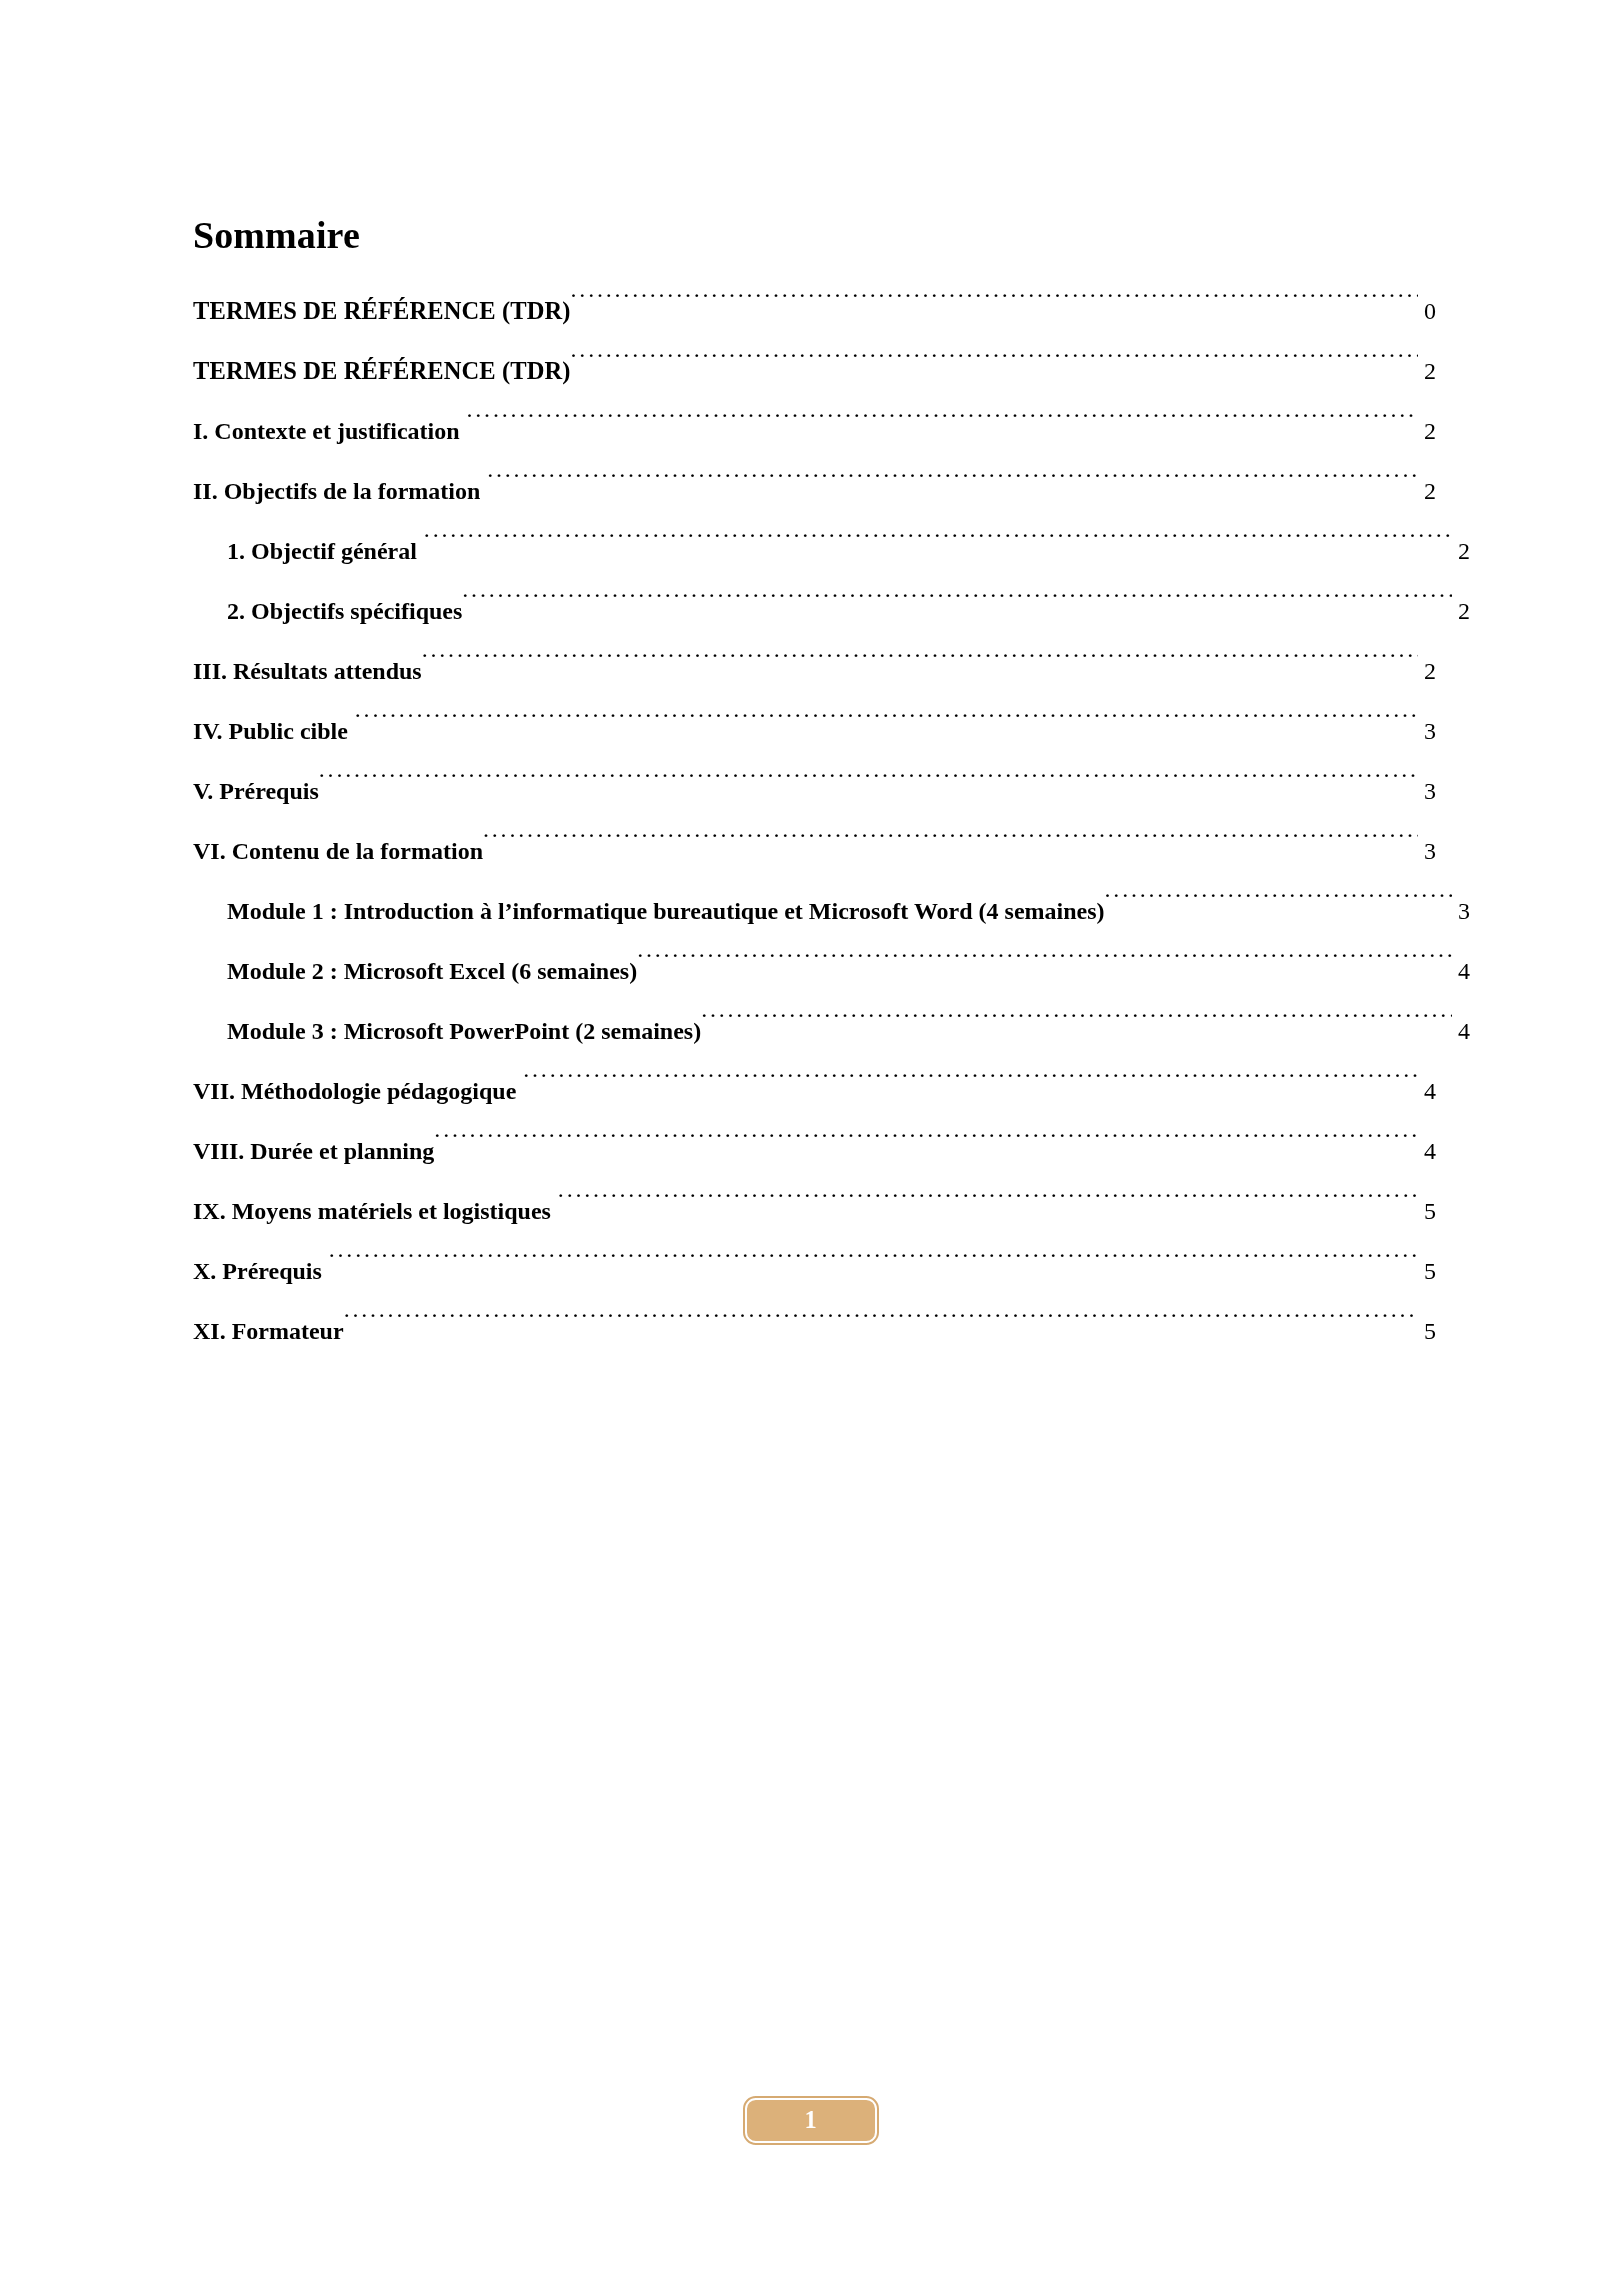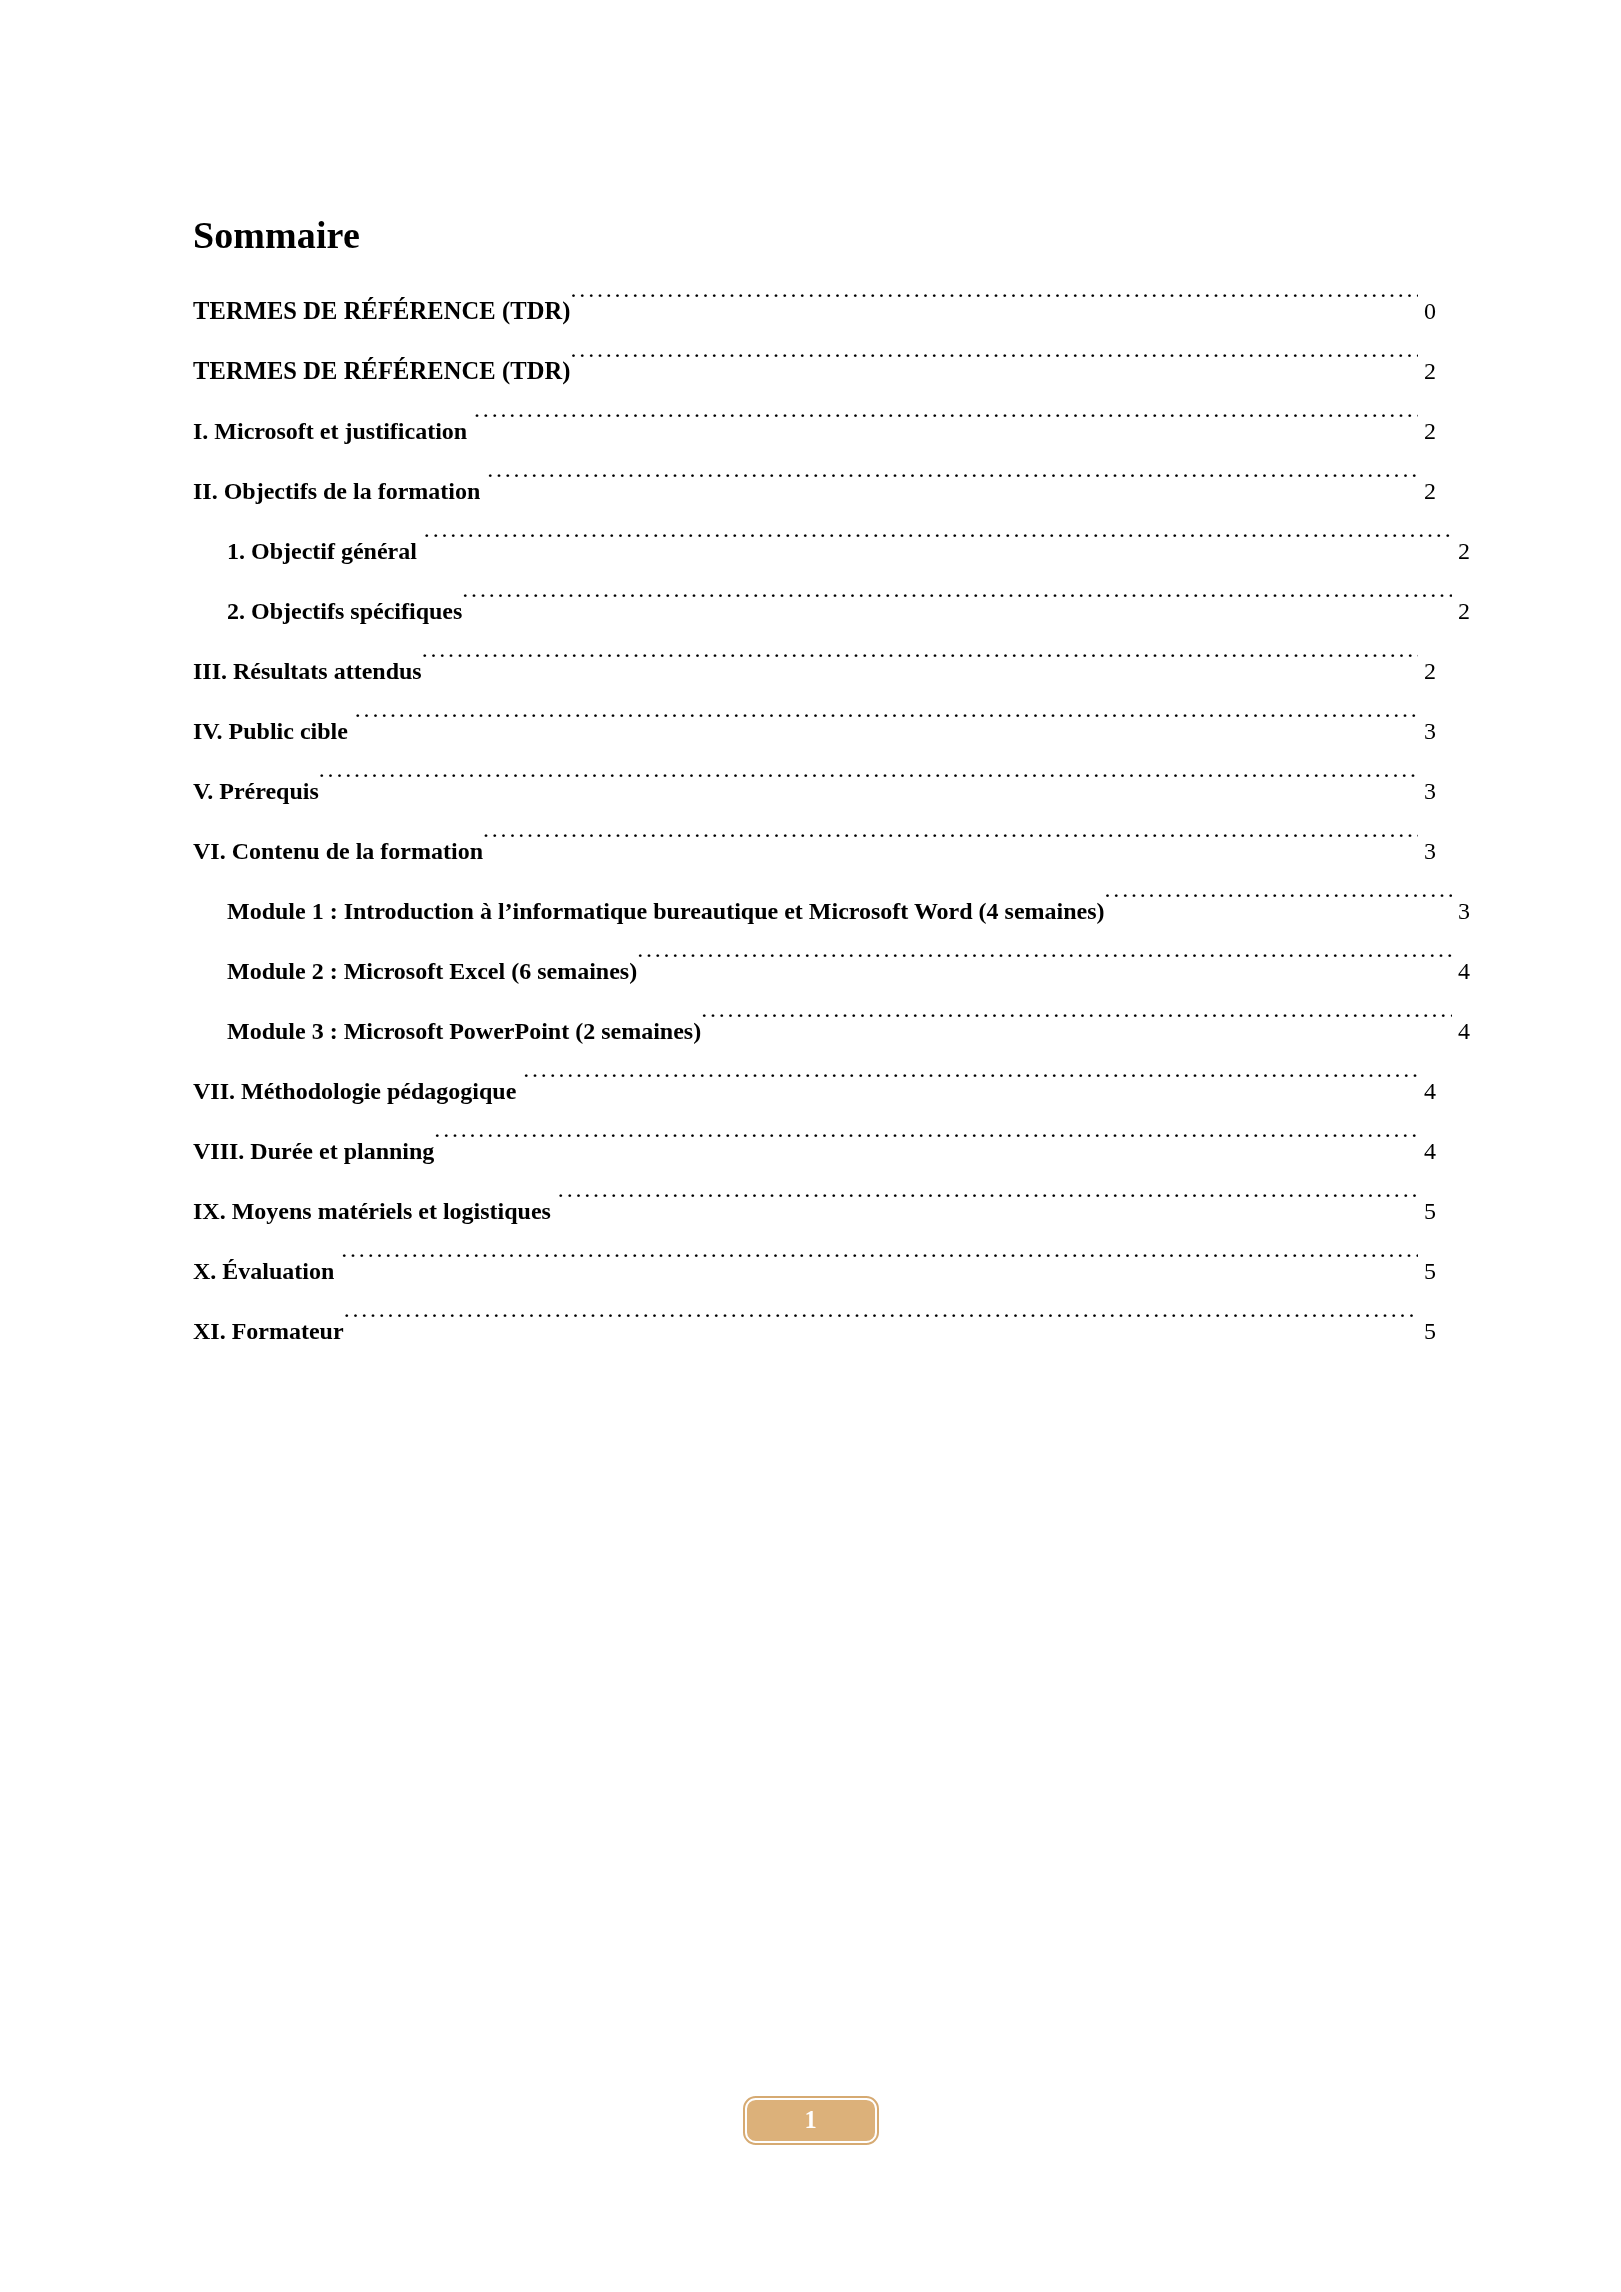--- a/index.html
+++ b/index.html
@@ -137,21 +137,21 @@
           <span class="toc-label">TERMES DE RÉFÉRENCE (TDR)</span>
           <span class="leader"></span>
           <span class="toc-page">0</span>
         </li>
         <li class="toc-entry level-0 caps">
           <span class="toc-label">TERMES DE RÉFÉRENCE (TDR)</span>
           <span class="leader"></span>
           <span class="toc-page">2</span>
         </li>
         <li class="toc-entry level-0">
-          <span class="toc-label">I. Microsoft et justification</span>
+          <span class="toc-label">I. Contexte et justification</span>
           <span class="leader gap"></span>
           <span class="toc-page">2</span>
         </li>
         <li class="toc-entry level-0">
           <span class="toc-label">II. Objectifs de la formation</span>
           <span class="leader gap"></span>
           <span class="toc-page">2</span>
         </li>
         <li class="toc-entry level-1">
           <span class="toc-label">1. Objectif général</span>
@@ -207,21 +207,21 @@
           <span class="toc-label">VIII. Durée et planning</span>
           <span class="leader"></span>
           <span class="toc-page">4</span>
         </li>
         <li class="toc-entry level-0">
           <span class="toc-label">IX. Moyens matériels et logistiques</span>
           <span class="leader gap"></span>
           <span class="toc-page">5</span>
         </li>
         <li class="toc-entry level-0">
-          <span class="toc-label">X. Évaluation</span>
+          <span class="toc-label">X. Prérequis</span>
           <span class="leader gap"></span>
           <span class="toc-page">5</span>
         </li>
         <li class="toc-entry level-0">
           <span class="toc-label">XI. Formateur</span>
           <span class="leader"></span>
           <span class="toc-page">5</span>
         </li>
       </ul>
 

